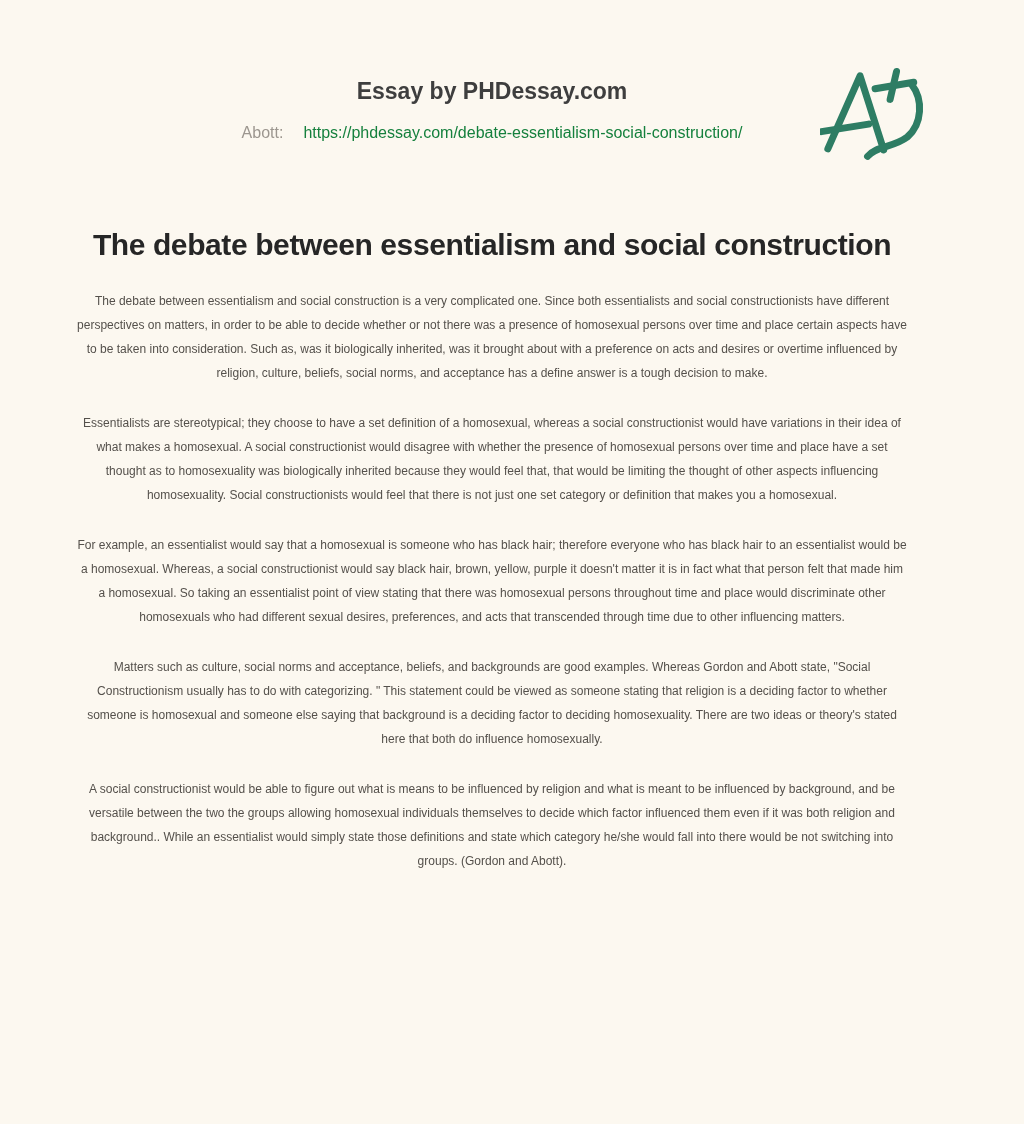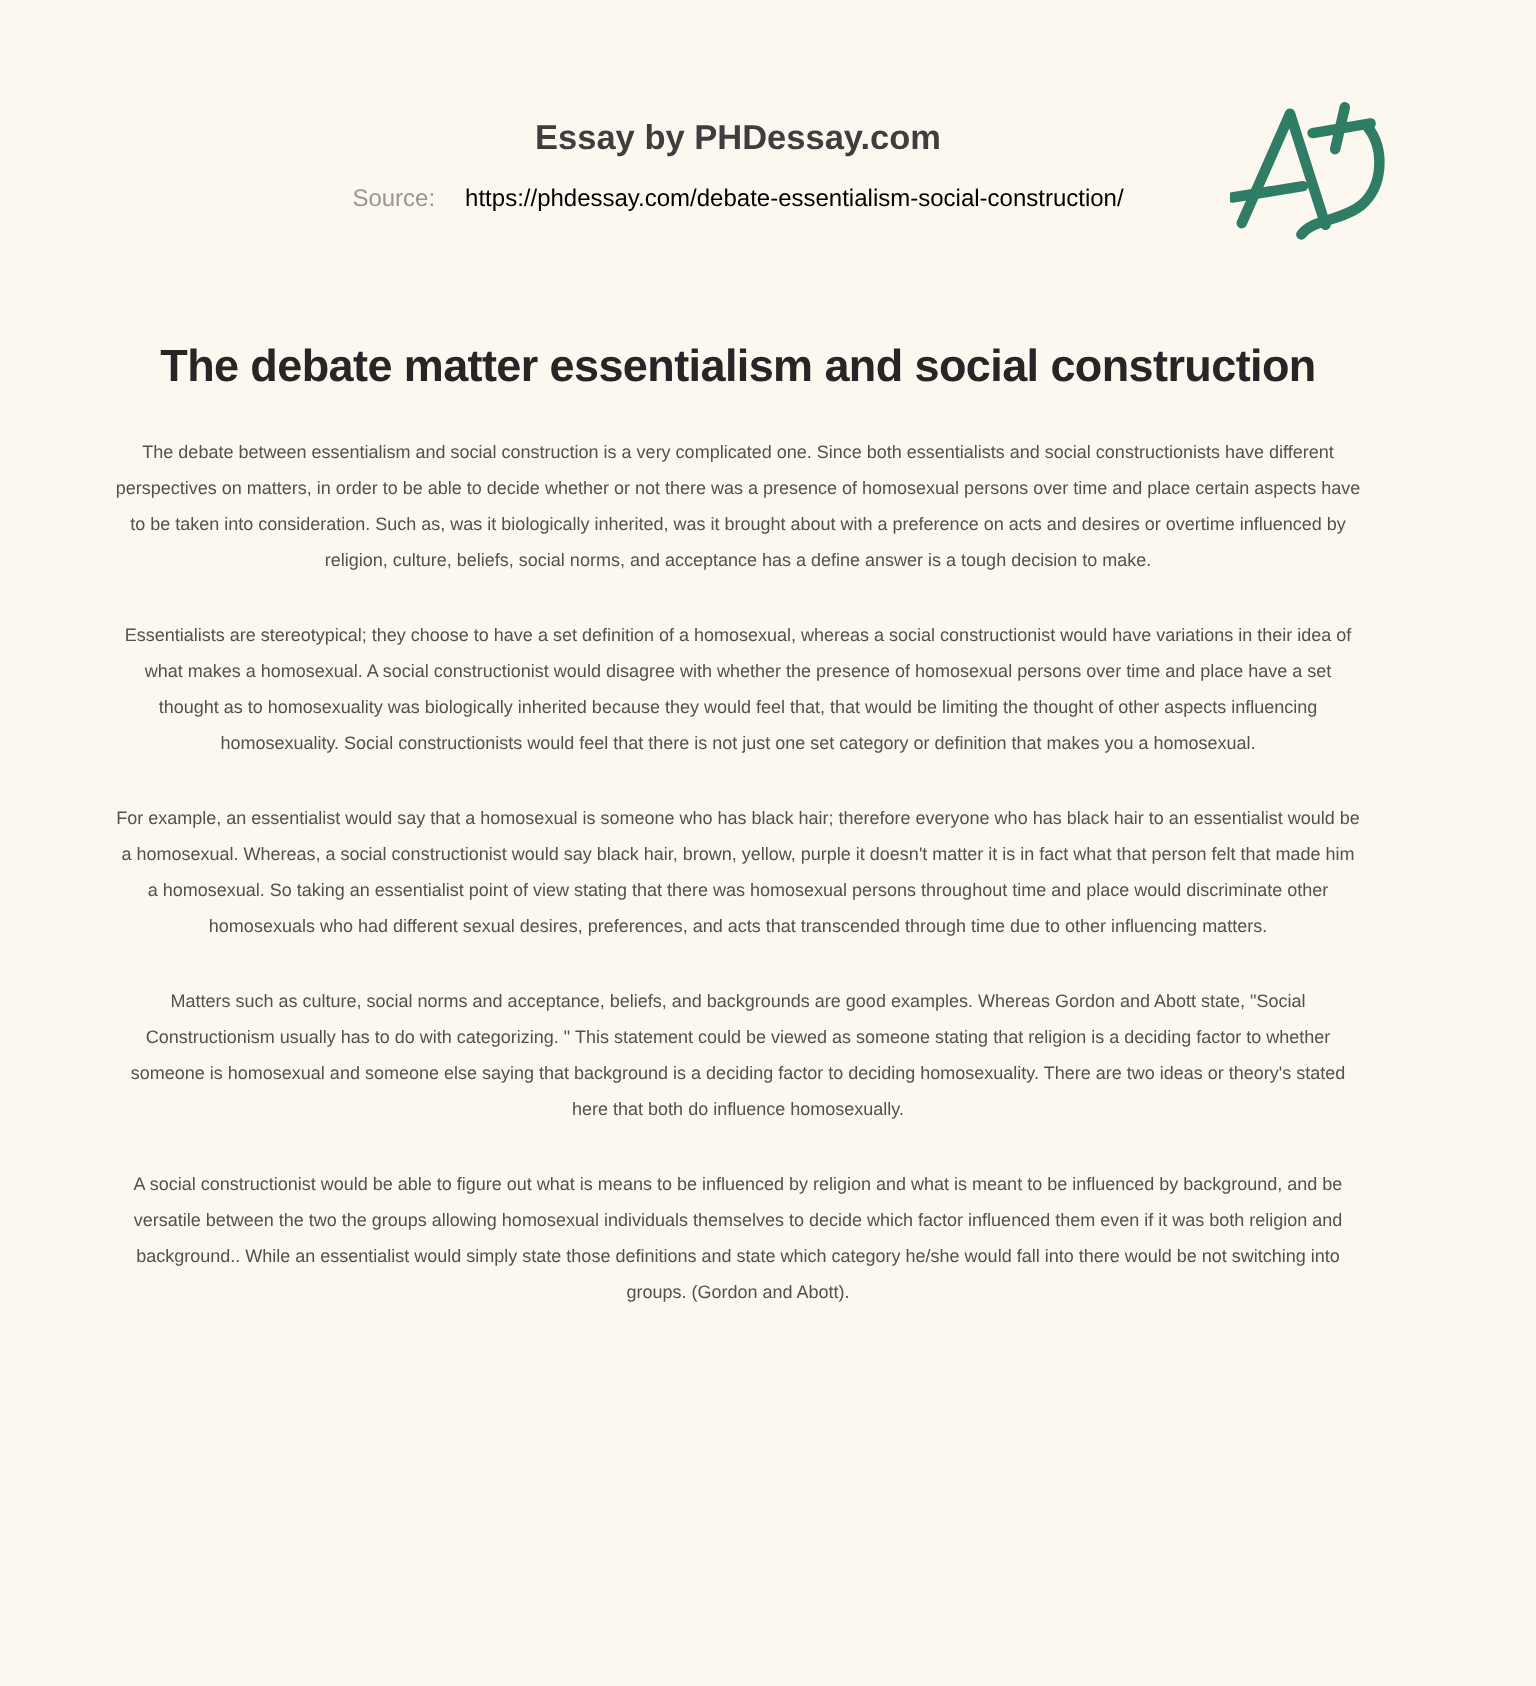--- a/index.html
+++ b/index.html
@@ -24,21 +24,21 @@
     font-weight: 700;
     color: #3E3E3E;
     margin: 8px 0 0 0;
   }
   .source-line {
     margin-top: 19px;
     font-size: 16px;
     color: #9C968F;
   }
   .source-line a {
-    color: #000000;
+    color: #15803d;
     text-decoration: none;
     margin-left: 20px;
   }
   .logo {
     position: absolute;
     top: 64px;
     left: 820px;
     width: 108px;
     height: 102px;
   }
@@ -61,24 +61,24 @@
   }
 </style>
 </head>
 <body>
 
 <div class="container">
 
   <h1 class="site-title">Essay by PHDessay.com</h1>
 
   <div class="source-line">
-    <span>Source:</span><a href="#">https://phdessay.com/debate-essentialism-social-construction/</a>
+    <span>Abott:</span><a href="#">https://phdessay.com/debate-essentialism-social-construction/</a>
   </div>
 
-  <h2 class="article-title">The debate matter essentialism and social construction</h2>
+  <h2 class="article-title">The debate between essentialism and social construction</h2>
 
   <div class="article-body">
     <p>The debate between essentialism and social construction is a very complicated one. Since both essentialists and social constructionists have different perspectives on matters, in order to be able to decide whether or not there was a presence of homosexual persons over time and place certain aspects have to be taken into consideration. Such as, was it biologically inherited, was it brought about with a preference on acts and desires or overtime influenced by religion, culture, beliefs, social norms, and acceptance has a define answer is a tough decision to make.</p>
     <p>Essentialists are stereotypical; they choose to have a set definition of a homosexual, whereas a social constructionist would have variations in their idea of what makes a homosexual. A social constructionist would disagree with whether the presence of homosexual persons over time and place have a set thought as to homosexuality was biologically inherited because they would feel that, that would be limiting the thought of other aspects influencing homosexuality. Social constructionists would feel that there is not just one set category or definition that makes you a homosexual.</p>
     <p>For example, an essentialist would say that a homosexual is someone who has black hair; therefore everyone who has black hair to an essentialist would be a homosexual. Whereas, a social constructionist would say black hair, brown, yellow, purple it doesn't matter it is in fact what that person felt that made him a homosexual. So taking an essentialist point of view stating that there was homosexual persons throughout time and place would discriminate other homosexuals who had different sexual desires, preferences, and acts that transcended through time due to other influencing matters.</p>
     <p>Matters such as culture, social norms and acceptance, beliefs, and backgrounds are good examples. Whereas Gordon and Abott state, "Social Constructionism usually has to do with categorizing. " This statement could be viewed as someone stating that religion is a deciding factor to whether someone is homosexual and someone else saying that background is a deciding factor to deciding homosexuality. There are two ideas or theory's stated here that both do influence homosexually.</p>
     <p>A social constructionist would be able to figure out what is means to be influenced by religion and what is meant to be influenced by background, and be versatile between the two the groups allowing homosexual individuals themselves to decide which factor influenced them even if it was both religion and background.. While an essentialist would simply state those definitions and state which category he/she would fall into there would be not switching into groups. (Gordon and Abott).</p>
   </div>
 
 </div>

